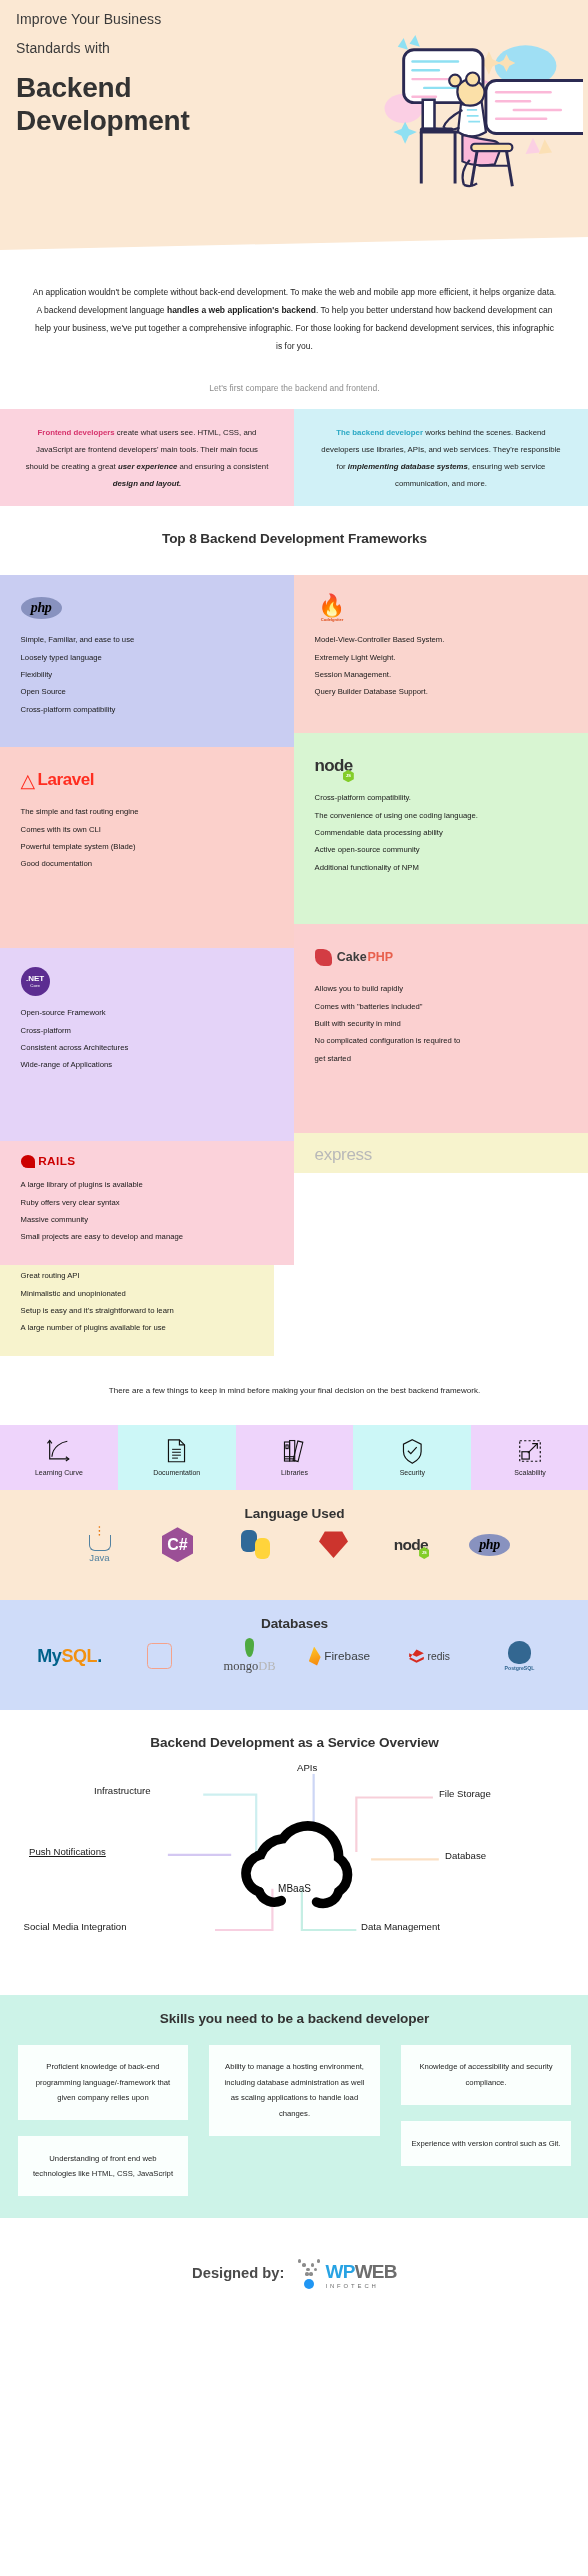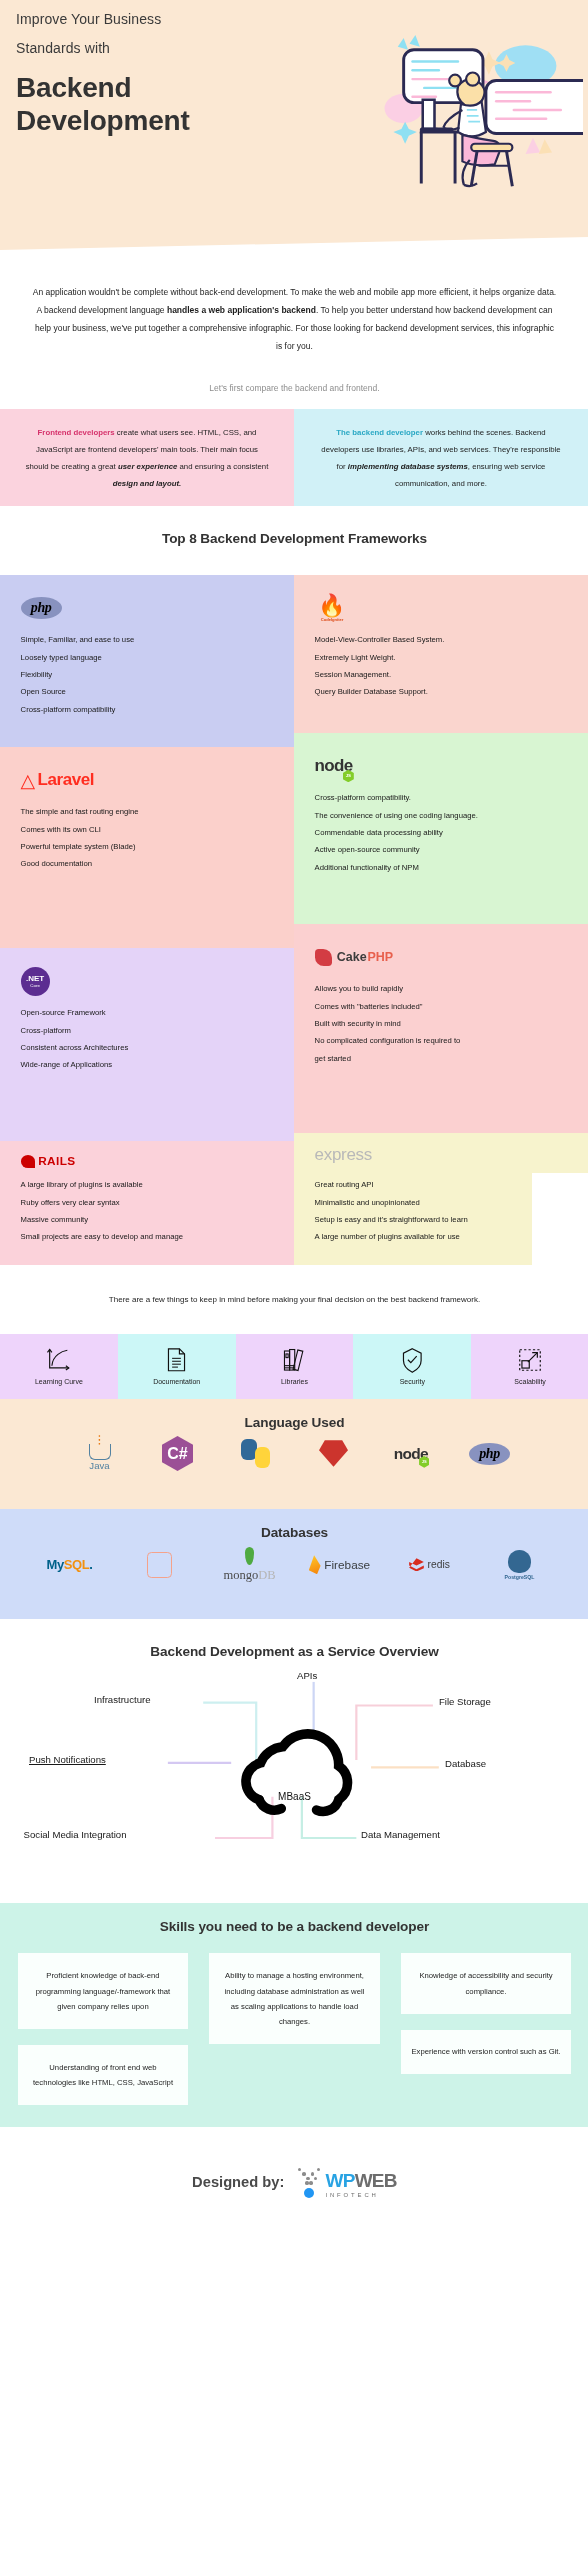--- a/index.html
+++ b/index.html
@@ -211,21 +211,21 @@
      background:#83cd29; clip-path: polygon(50% 0,100% 25%,100% 75%,50% 100%,0 75%,0 25%);
      color:#fff;font-size:4px;text-align:center;line-height:11.8px;font-weight:bold;}
 
   
   .db { width: 589px; height: 110px; background: #cfdcf9;
         display:flex; flex-direction: column; align-items:center; }
   .db .sec-title { padding: 16px 0 7.4px 0; }
   .db-row { display:flex; align-items:center; justify-content:center; gap: 16px; width: 100%; }
   .db-item { display:flex; flex-direction:column; align-items:center; width: 74px; }
 
-  .ic-mysql { font-size: 13px; font-weight: bold; color:#00618a; letter-spacing:-0.4px;}
+  .ic-mysql { font-size: 18px; font-weight: bold; color:#00618a; letter-spacing:-0.4px;}
   .ic-mysql .sql { color:#f29111; }
   .ic-oracle { width: 25px; height: 26.5px; border: 1.5px solid #f5a28a; border-radius: 4.4px; }
   .ic-mongo { display:flex; align-items:center; gap: 2.2px; flex-direction: column;}
   .ic-mongo .leaf { width: 9.6px; height: 18.4px; background:#4faa41; border-radius: 50% 50% 50% 50% / 30% 30% 70% 70%;}
   .ic-mongo .txt { font-family:"Liberation Serif", serif; font-size: 12.5px; color:#4a4a4a;}
   .ic-mongo .txt i { color:#b6b6b6; font-style: normal;}
   .ic-fire { display:flex; align-items:center; gap: 3.7px;}
   .ic-fire .fl { width: 11.8px; height: 19px; background: linear-gradient(160deg,#ffcb2b,#f5820b);
                  clip-path: polygon(45% 0,100% 55%,70% 100%,0 78%);}
   .ic-fire .txt { font-size: 11.8px; color:#3c4043;}
@@ -487,30 +487,30 @@
     </div>
 
     <div class="fw-cell" style="top:558px; height:40px; background:#f7f3cd; padding-top:10.3px;">
       <div class="fw-logo" style="height:22px">
         <span class="logo-express">express</span>
       </div>
     </div>
   </div>
 </div>
 
-<div style="display:flex;width:589px;">
+<div style="display:flex;width:589px;flex-direction:column;">
   <div style="width:294px;background:#fbd2da;padding:2.9px 20.6px 19px 20.6px;">
     <div class="fw-list">
       <div>A large library of plugins is available</div>
       <div>Ruby offers very clear syntax</div>
       <div>Massive community</div>
       <div>Small projects are easy to develop and manage</div>
     </div>
   </div>
-  <div style="width:238px;background:#f7f3cd;padding:2.9px 20.6px 19px 20.6px;">
+  <div style="width:274px;background:#f7f3cd;padding:2.9px 20.6px 19px 20.6px;">
     <div class="fw-list">
       <div>Great routing API</div>
       <div>Minimalistic and unopinionated</div>
       <div>Setup is easy and it's straightforward to learn</div>
       <div>A large number of plugins available for use</div>
     </div>
   </div>
 </div>
 
 <div class="consider-lead">There are a few things to keep in mind before making your final decision on the best backend framework.</div>

